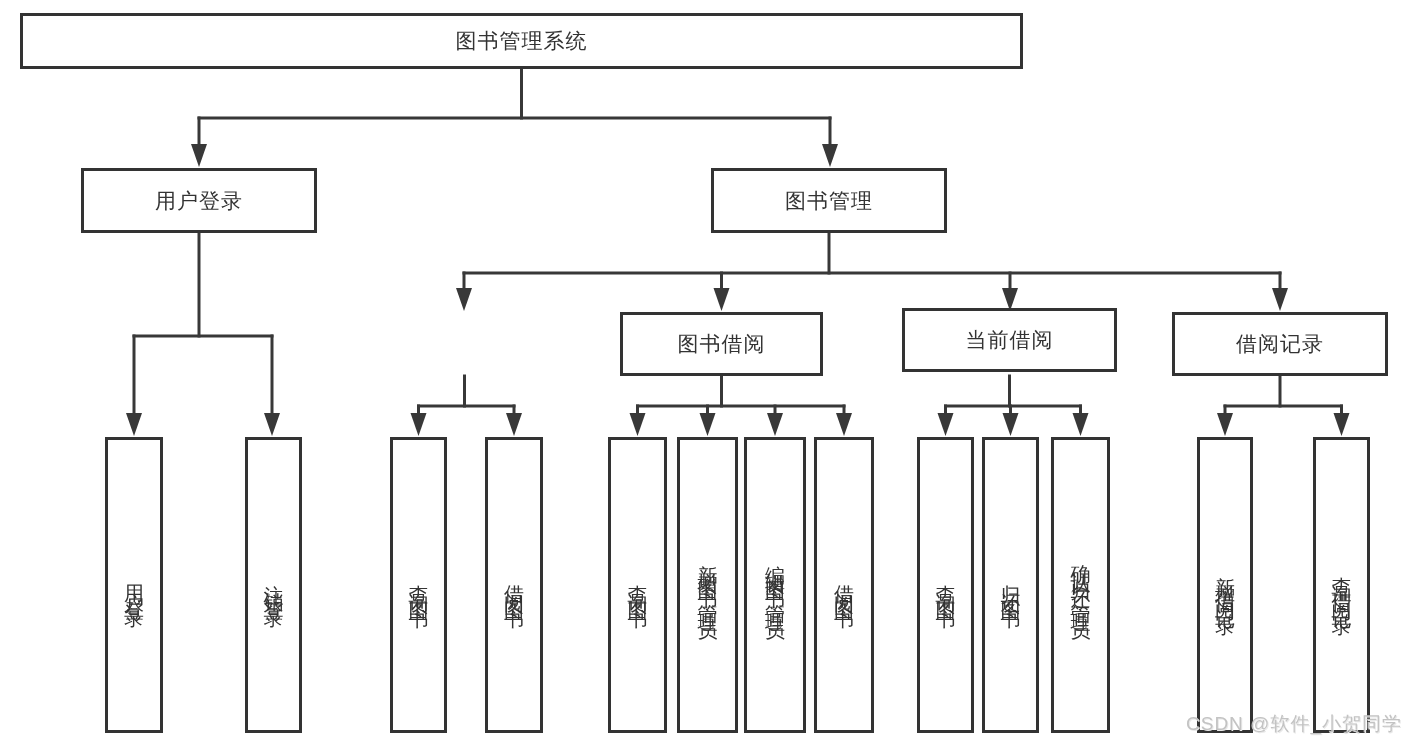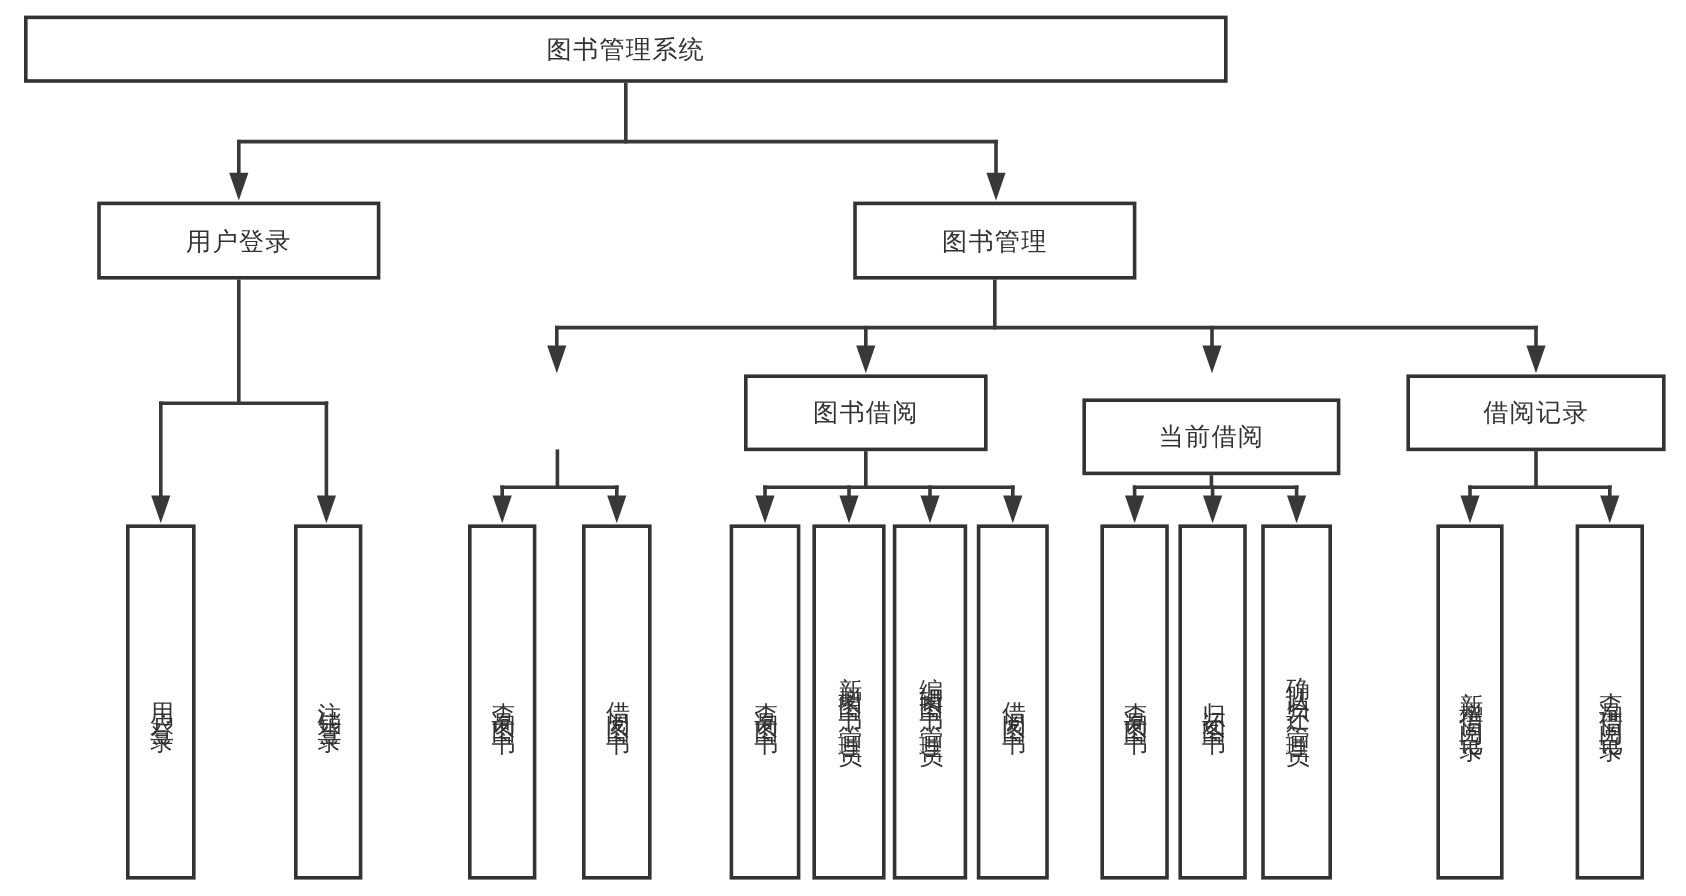--- a/index.html
+++ b/index.html
@@ -149,21 +149,21 @@
   <div class="box h" style="left:81px;top:168px;width:236px;height:65px;">
     <span>用户登录</span>
   </div>
   <div class="box h" style="left:711px;top:168px;width:236px;height:65px;font-family:Liberation Serif, serif;">
     <span>图书管理</span>
   </div>
 
   <div class="box h" style="left:620px;top:312px;width:203px;height:64px;">
     <span>图书借阅</span>
   </div>
-  <div class="box h" style="left:902px;top:332px;width:215px;height:64px;">
+  <div class="box h" style="left:902px;top:308px;width:215px;height:64px;">
     <span>当前借阅</span>
   </div>
   <div class="box h" style="left:1172px;top:312px;width:216px;height:64px;">
     <span>借阅记录</span>
   </div>
 
   <div class="box v" style="left:105px;top:437px;width:58px;height:296px;">
     <span>用户登录</span>
   </div>
   <div class="box v" style="left:245px;top:437px;width:57px;height:296px;">
@@ -200,13 +200,14 @@
     <span>确认归还（管理员）</span>
   </div>
 
   <div class="box v" style="left:1197px;top:437px;width:56px;height:296px;">
     <span>新增借阅记录</span>
   </div>
   <div class="box v" style="left:1313px;top:437px;width:57px;height:296px;">
     <span>查询借阅记录</span>
   </div>
 
+  <div class="watermark">CSDN @软件_小贺同学</div>
 </div>
 
 </body></html>

